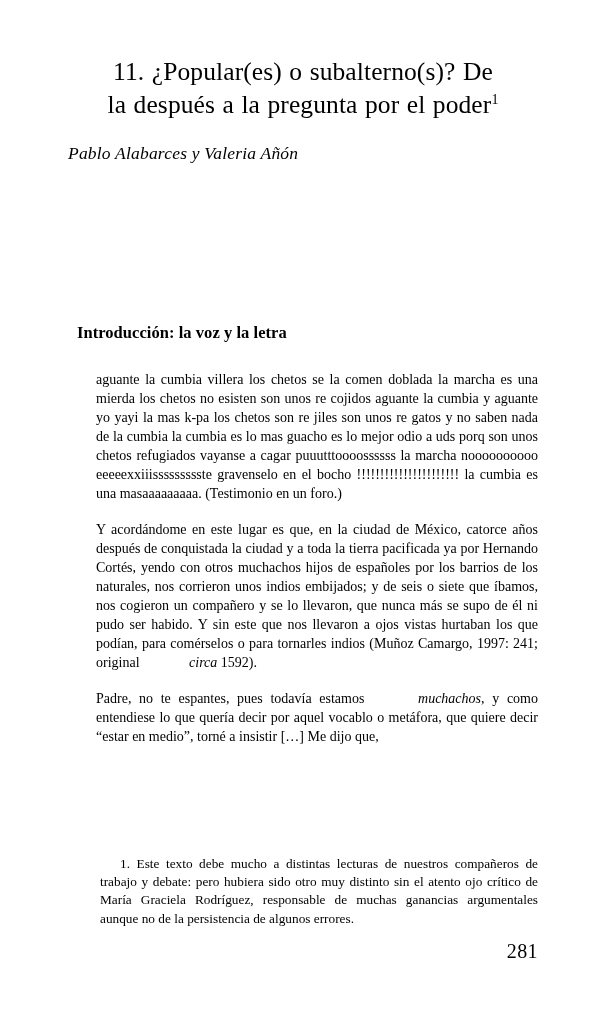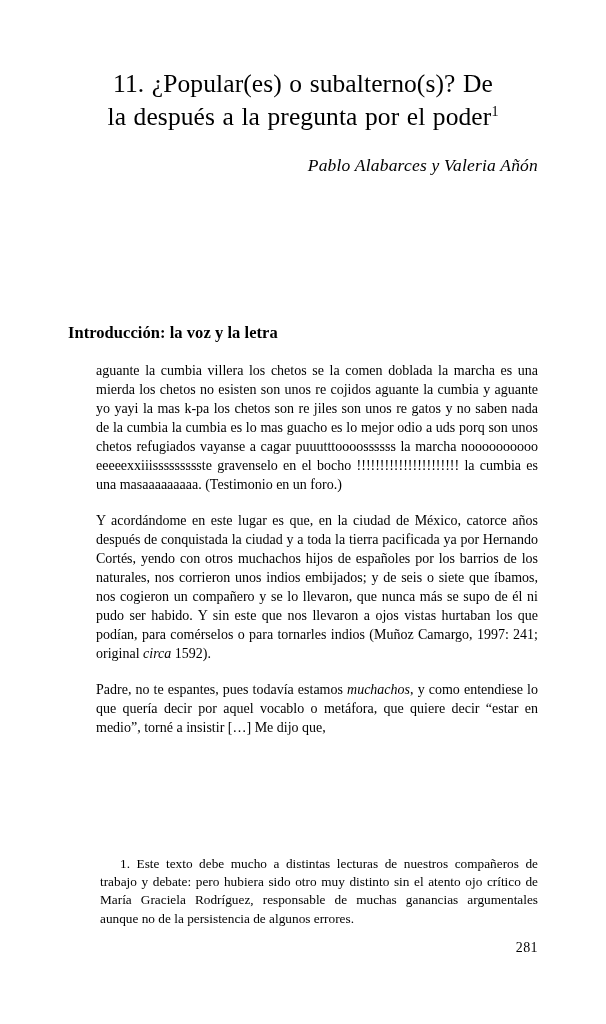--- a/index.html
+++ b/index.html
@@ -18,21 +18,21 @@
     -webkit-font-smoothing: antialiased;
   }
 
   .page {
     position: absolute;
     left: 0;
     top: 0;
     width: 606px;
     height: 804px;
     box-sizing: border-box;
-    padding: 12px 68px;
+    padding: 0 68px;
   }
 
   
   .title-block {
     padding-top: 55px;
   }
   .chapter-title {
     margin: 0;
     font-weight: 400;
     font-size: 25.5px;
@@ -41,30 +41,30 @@
     letter-spacing: 0.1px;
     word-spacing: 1px;
   }
   .chapter-title .fn-marker {
     font-size: 14px;
     vertical-align: super;
     line-height: 0;
   }
 
   .byline {
-    margin: 22px 0 4px 0;
-    text-align: right;
+    margin: 22px 0 16px 0;
+    text-align: left;
     font-style: italic;
     font-size: 17.5px;
     letter-spacing: 0.2px;
   }
 
   
   .section-heading {
-    margin: 0;
+    margin: 9px;
     padding-top: 143px;
     font-size: 16.5px;
     font-weight: bold;
     text-align: left;
     letter-spacing: 0.05px;
   }
 
   
   .body-block {
     padding-top: 19px;
@@ -76,20 +76,21 @@
     font-size: 14px;
     line-height: 1.355;
     text-align: justify;
     text-justify: inter-word;
     hyphens: manual;
   }
   .body-par:last-child {
     margin-bottom: 0;
   }
   .body-par i {
+    margin-left: 46px;
   }
 
   
   .footnote-block {
     position: absolute;
     left: 68px;
     right: 68px;
     top: 855px;
     margin-left: 32px;
   }
@@ -99,21 +100,21 @@
     line-height: 1.37;
     text-align: justify;
     text-indent: 20px;
   }
 
   
   .folio {
     position: absolute;
     right: 68px;
     top: 940px;
-    font-size: 14px;
+    font-size: 20px;
     text-align: left;
     letter-spacing: 0.4px;
   }
 </style>
 </head>
 <body>
 
 <div class="page">
 
   <div class="title-block">

